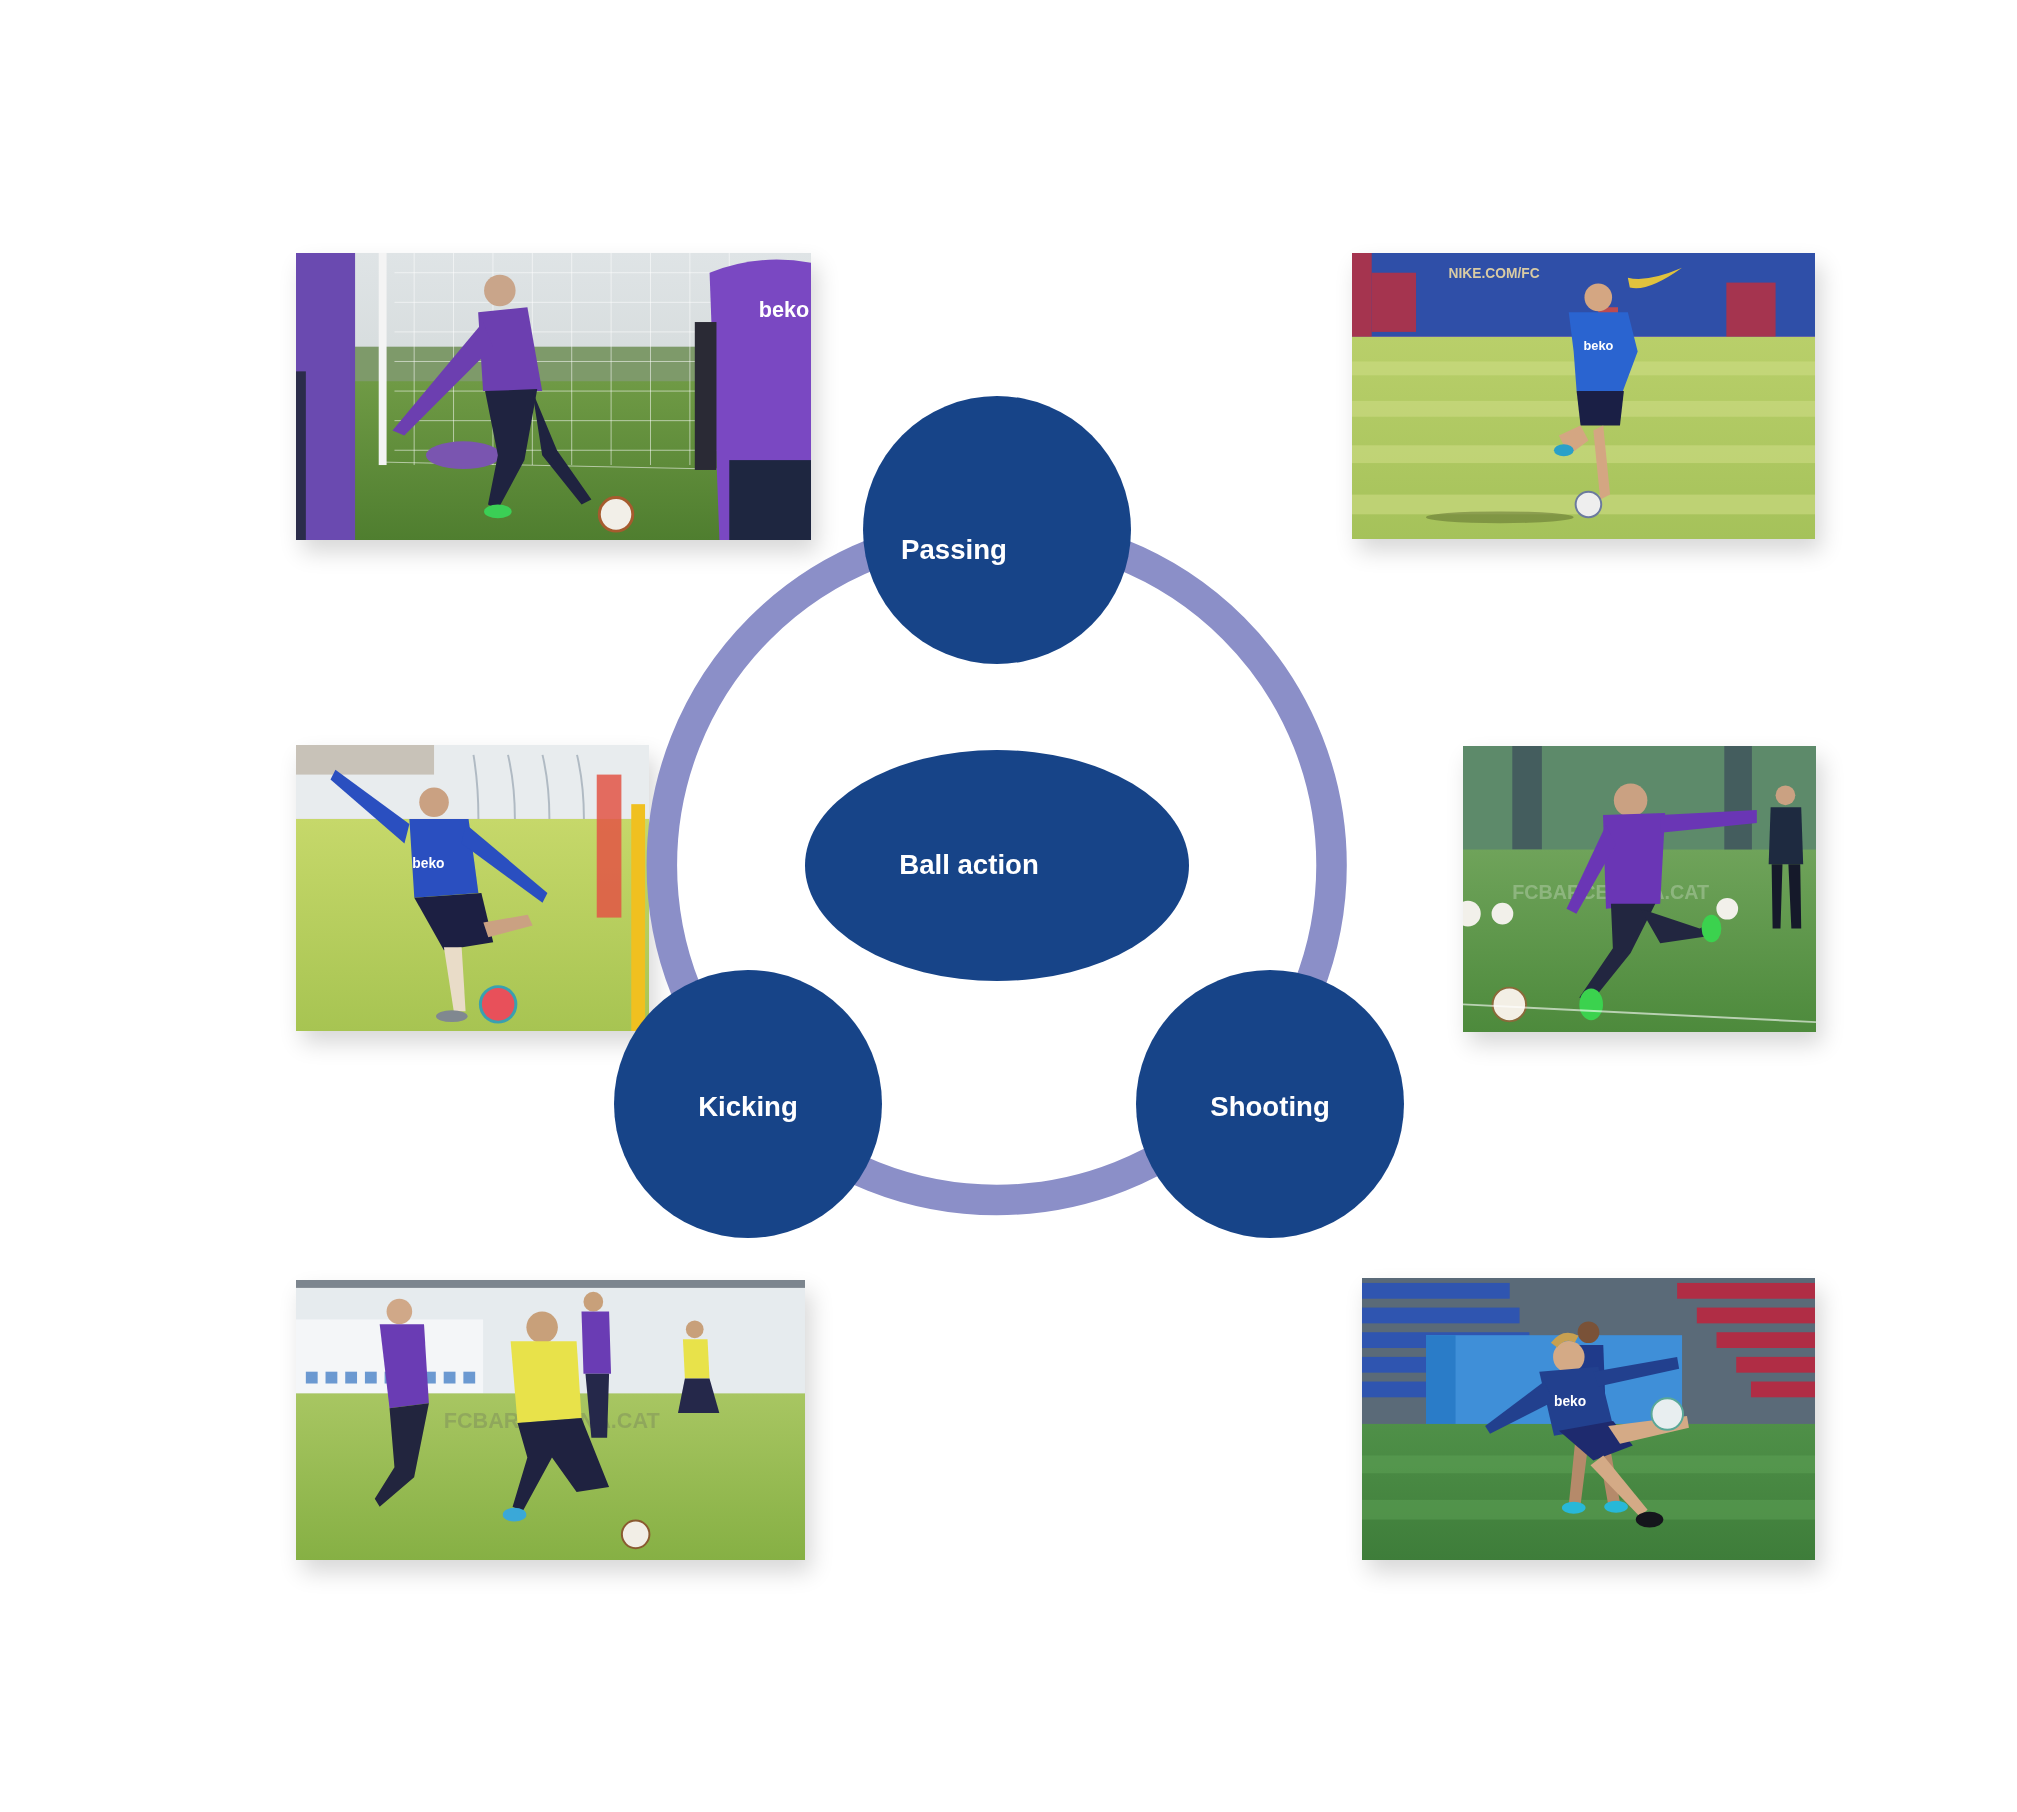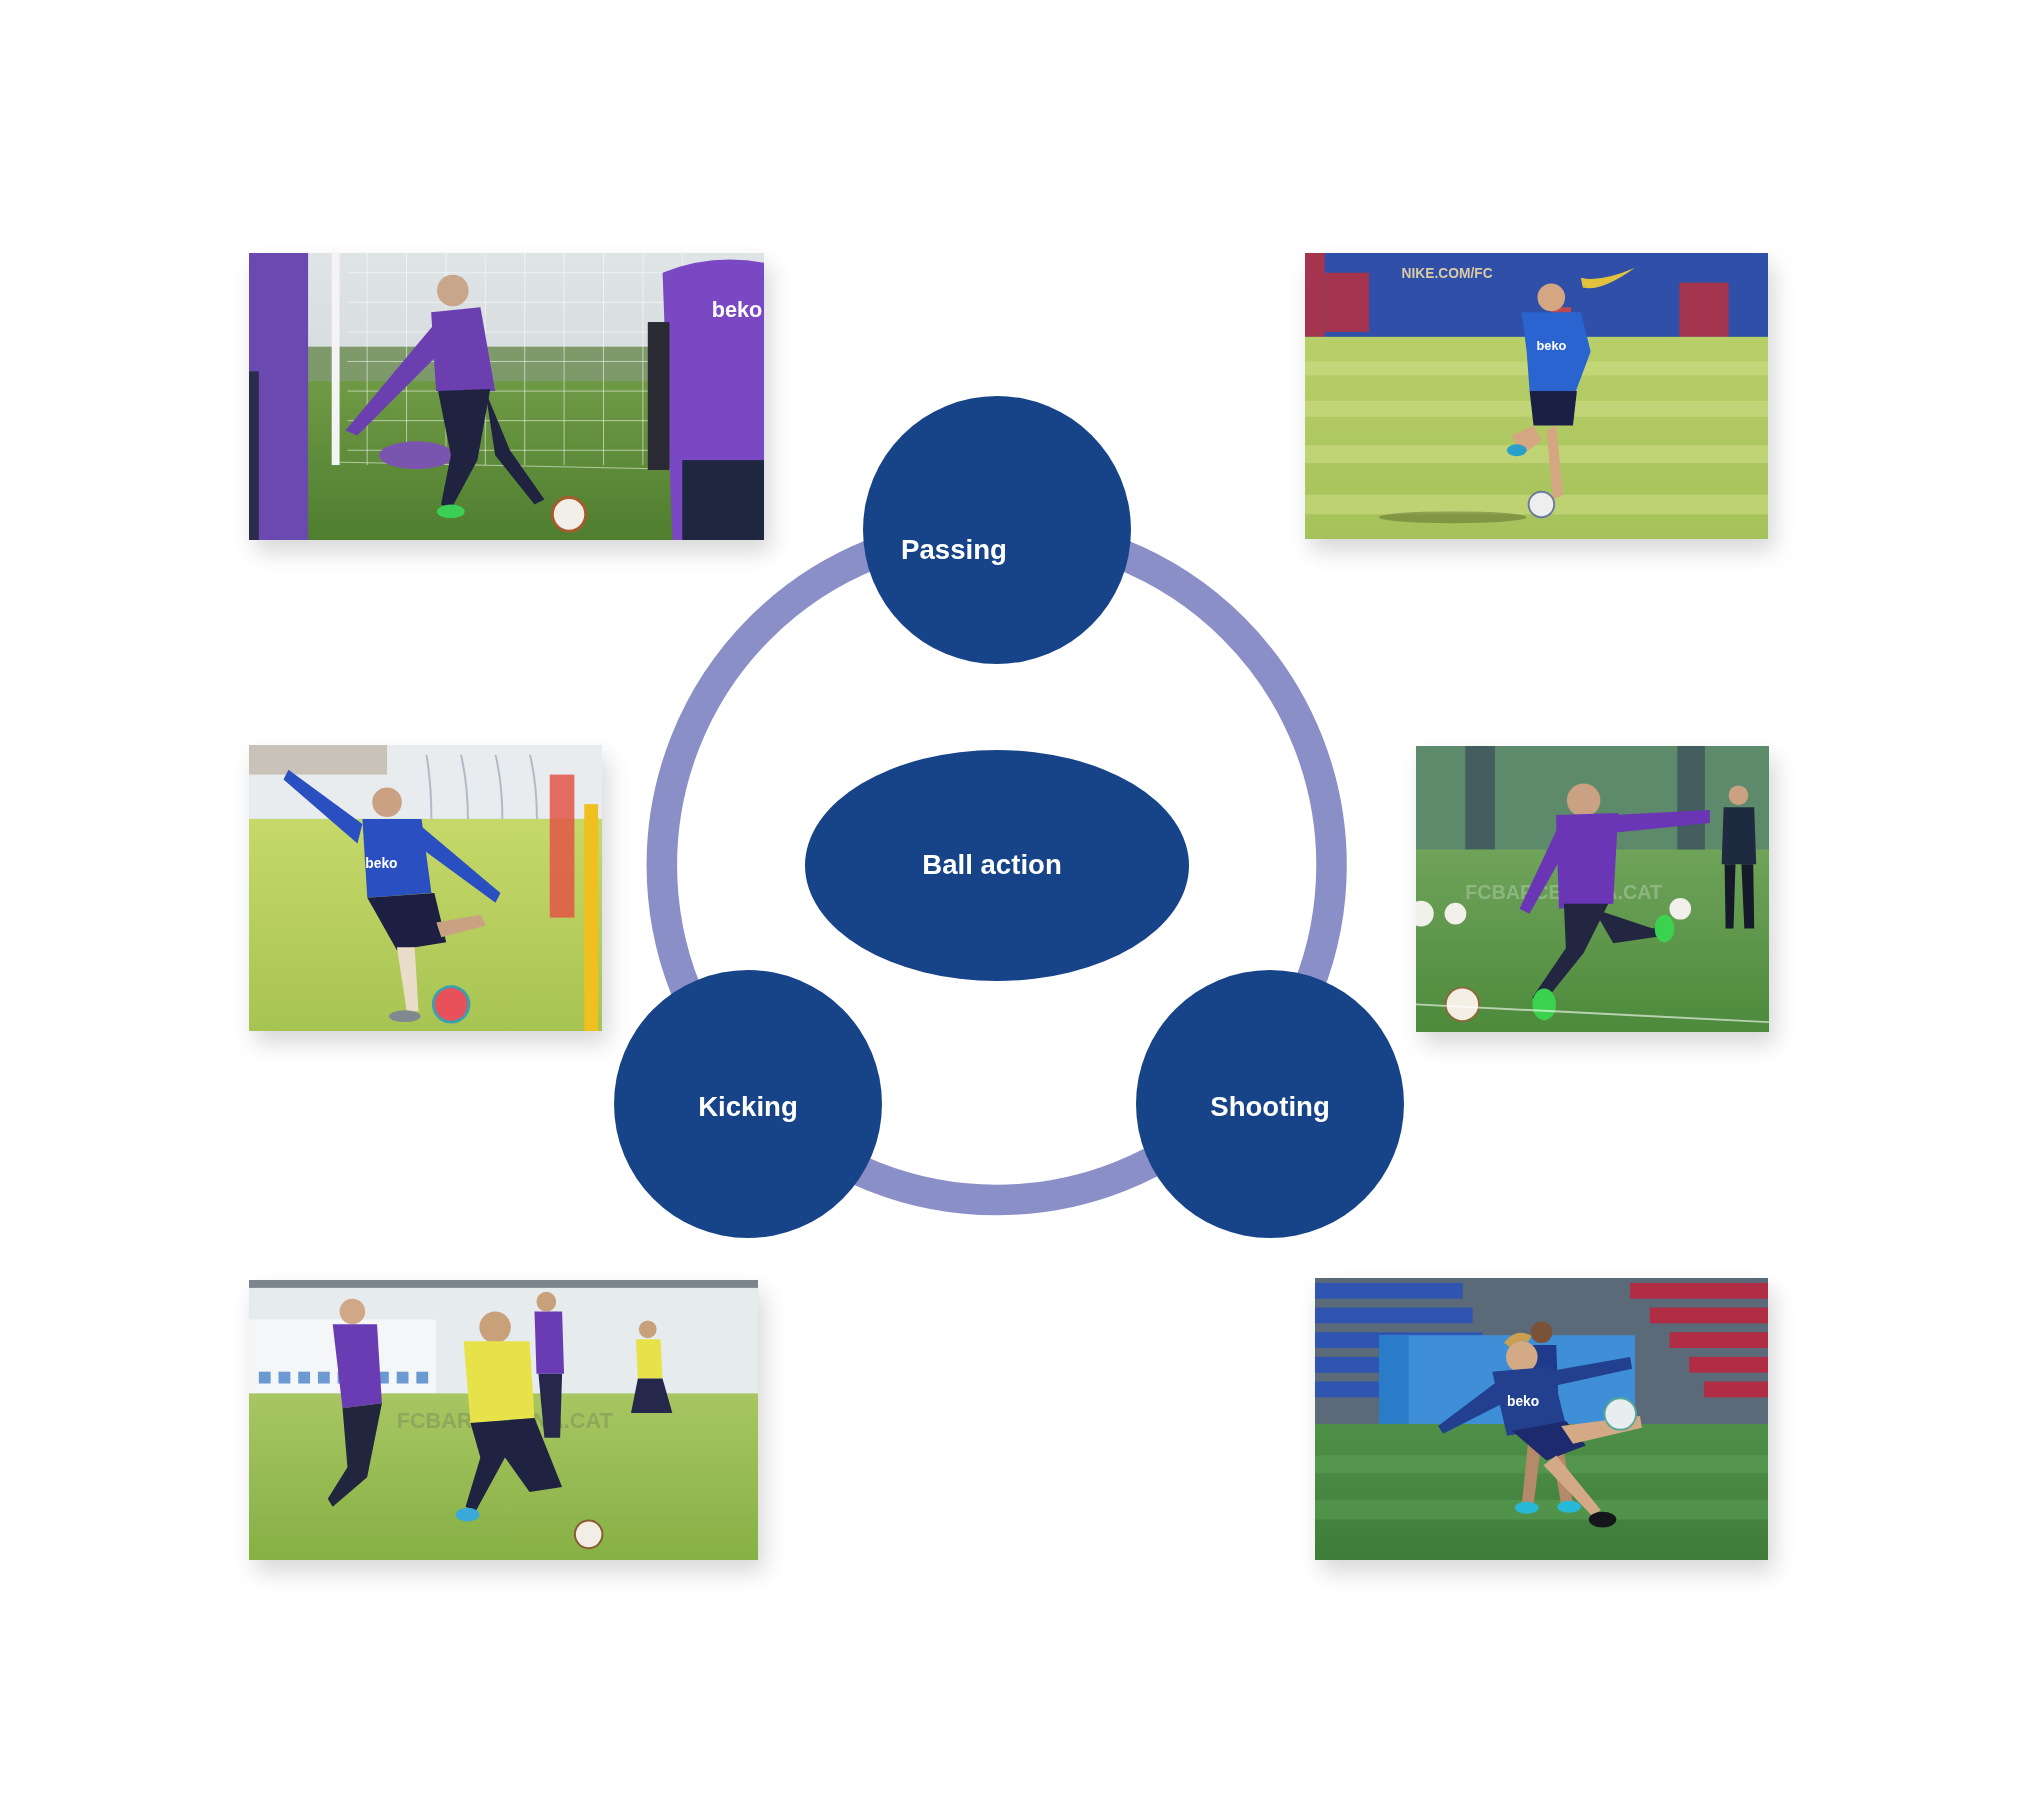--- a/index.html
+++ b/index.html
@@ -11,21 +11,22 @@
       width: 2017px;
       height: 1813px;
       position: relative;
       overflow: hidden;
       font-family: "Liberation Sans", "DejaVu Sans", sans-serif;
     }
     .photo {
       position: absolute;
       overflow: hidden;
       box-shadow: 5.9px 11.8px 21.7px rgba(0,0,0,0.16);
-      background: #0f766e;
+      background: #d946ef;
+      margin-left: 47px;
     }
     .photo svg {
       display: block;
       width: 100%;
       height: 100%;
     }
     #diagram {
       position: absolute;
       left: 0;
       top: 0;
@@ -289,21 +290,21 @@
     <ellipse cx="292" cy="245" rx="14" ry="8" fill="#15151c"></ellipse>
     <circle cx="310" cy="138" r="16" fill="#e8eef0" stroke="#5aa898" stroke-width="2"></circle>
   </svg>
 </div>
 
 <svg id="diagram" viewBox="0 0 2048 1840">
   <circle cx="1012" cy="878" r="340" fill="none" stroke="#8B8FC8" stroke-width="31"></circle>
 </svg>
 
 <div class="node-shape" style="left:805px; top:750px; width:384px; height:231px;"></div>
-<div class="node-label" style="left:992px; top:865px;">Ball action</div>
+<div class="node-label" style="left:969px; top:865px;">Ball action</div>
 
 <div class="node-shape" style="left:863px; top:396px; width:268px; height:268px;"></div>
 <div class="node-label" style="left:954px; top:534px;margin-top:16px;">Passing</div>
 
 <div class="node-shape" style="left:614px; top:970px; width:268px; height:268px;"></div>
 <div class="node-label" style="left:748px; top:1107px;">Kicking</div>
 
 <div class="node-shape" style="left:1136px; top:970px; width:268px; height:268px;"></div>
 <div class="node-label" style="left:1270px; top:1107px;text-align:right;">Shooting</div>
 

